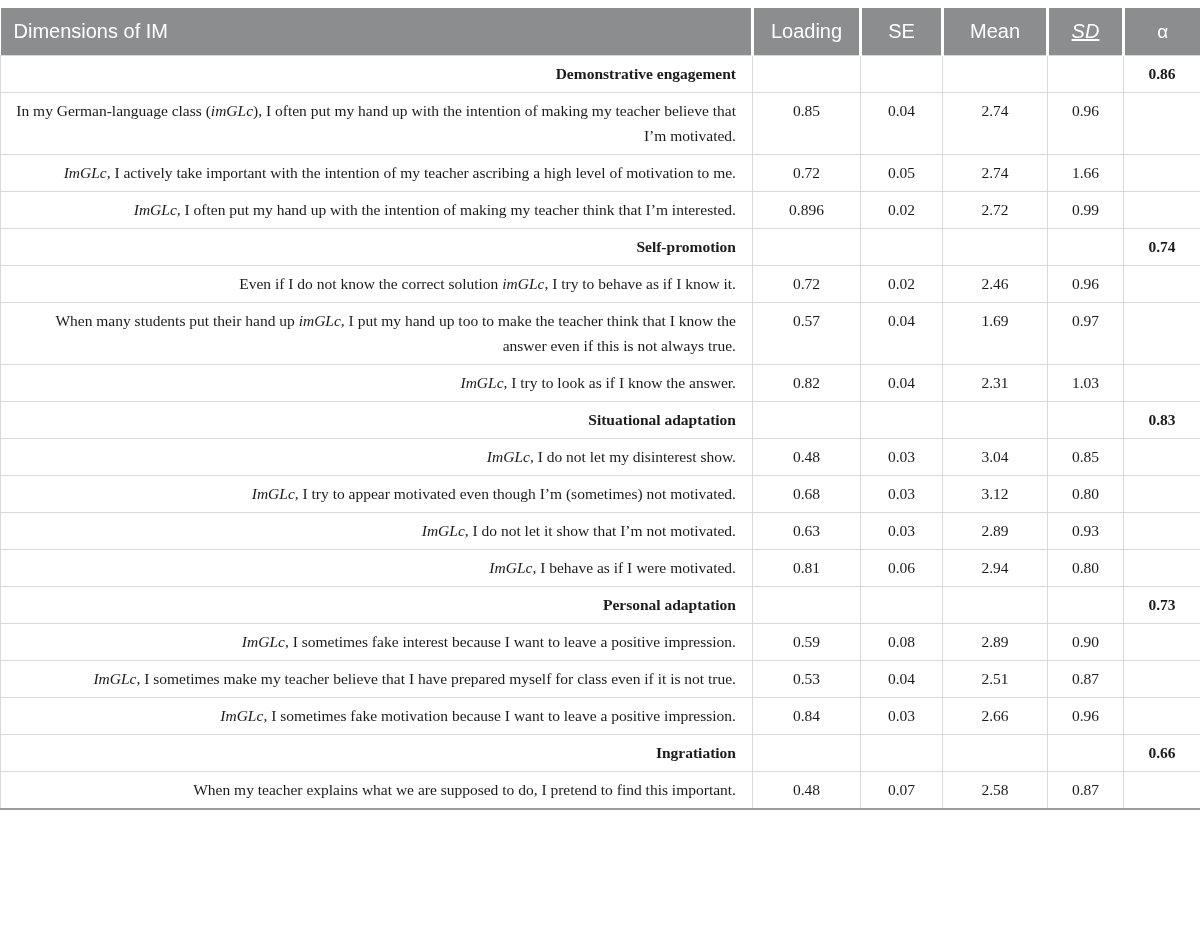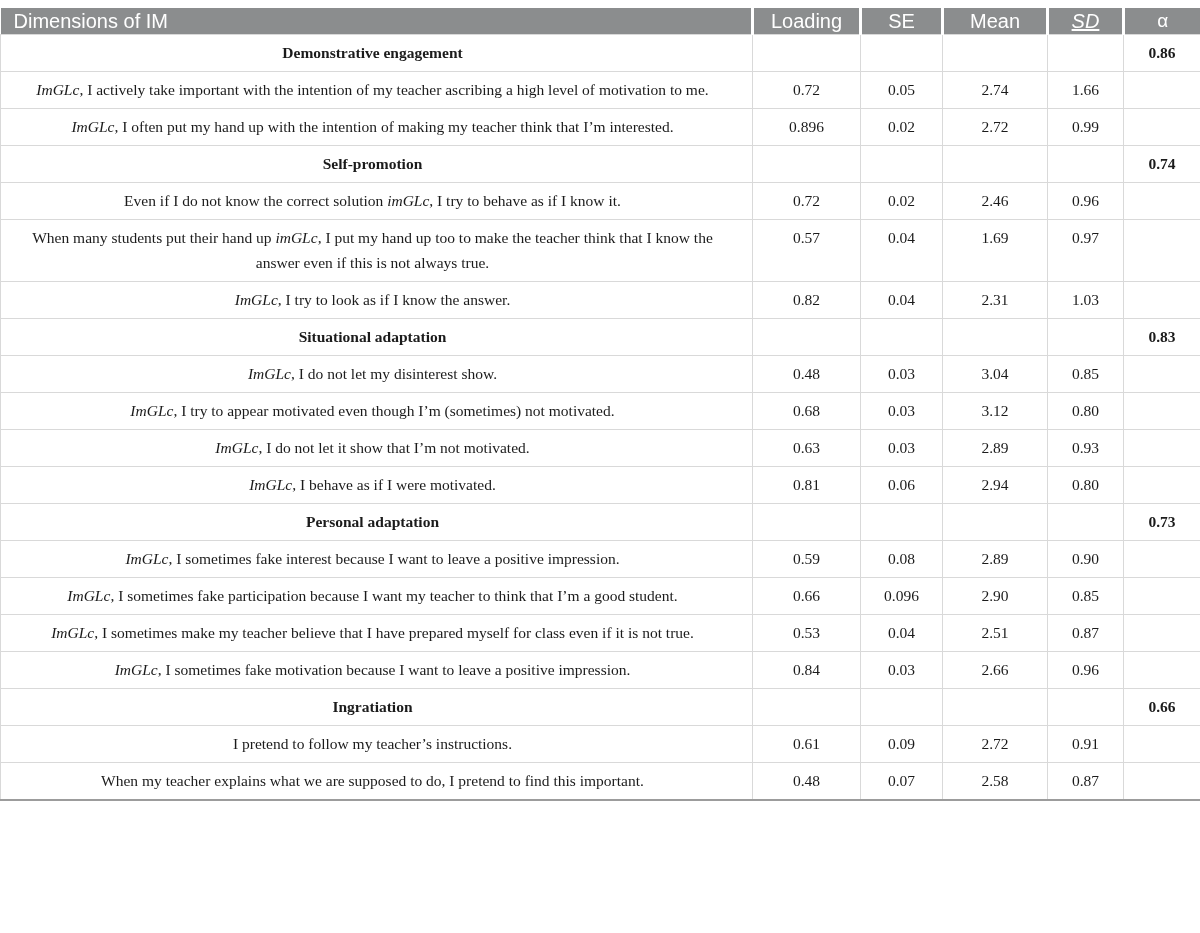--- a/index.html
+++ b/index.html
@@ -19,21 +19,21 @@
     width: 1200px;
     border-collapse: collapse;
     table-layout: fixed;
   }
   thead th {
     background: #8b8d8e;
     color: #ffffff;
     font-family: "Liberation Sans", sans-serif;
     font-weight: normal;
     font-size: 20px;
-    height: 26px;
+    height: 47px;
     padding: 0;
     text-align: center;
     border-right: 3px solid #ffffff;
     vertical-align: middle;
     margin-left: 48px;
   }
   thead th:last-child { border-right: none; }
   thead th.dim-col {
     text-align: left;
     padding-left: 13px;
@@ -44,21 +44,21 @@
     border: 1px solid #d9d9d9;
     font-size: 15.5px;
     color: #1b1b1b;
     line-height: 25px;
     padding: 5px 8px 6px;
     vertical-align: top;
     text-align: center;
     overflow: hidden;
   }
   tbody td.item-cell {
-    text-align: center;
+    text-align: right;
     padding-right: 16px;
   }
   tbody tr.section-row td.item-cell { font-weight: bold; }
   tbody td.alpha-cell { font-weight: bold; }
   tbody tr:last-child td { border-bottom: 2px solid #9c9c9c; }
   .it { font-style: italic; }
 </style>
 </head>
 <body>
 
@@ -85,20 +85,28 @@
     <tbody id="tbody">
         <tr class="section-row">
           <td class="item-cell">Demonstrative engagement</td>
           <td></td>
           <td></td>
           <td></td>
           <td></td>
           <td class="alpha-cell">0.86</td>
         </tr>
         <tr>
+          <td class="item-cell"><span>In my German-language class (</span><span class="it">imGLc</span><span>), I often put my hand up with the intention of making my teacher believe that I’m motivated.</span></td>
+          <td>0.85</td>
+          <td>0.04</td>
+          <td>2.74</td>
+          <td>0.96</td>
+          <td></td>
+        </tr>
+        <tr>
           <td class="item-cell"><span class="it">ImGLc</span><span>, I actively take important with the intention of my teacher ascribing a high level of motivation to me.</span></td>
           <td>0.72</td>
           <td>0.05</td>
           <td>2.74</td>
           <td>1.66</td>
           <td></td>
         </tr>
         <tr>
           <td class="item-cell"><span class="it">ImGLc</span><span>, I often put my hand up with the intention of making my teacher think that I’m interested.</span></td>
           <td>0.896</td>
@@ -189,28 +197,20 @@
         </tr>
         <tr>
           <td class="item-cell"><span class="it">ImGLc</span><span>, I sometimes fake interest because I want to leave a positive impression.</span></td>
           <td>0.59</td>
           <td>0.08</td>
           <td>2.89</td>
           <td>0.90</td>
           <td></td>
         </tr>
         <tr>
-          <td class="item-cell"><span class="it">ImGLc</span><span>, I sometimes fake participation because I want my teacher to think that I’m a good student.</span></td>
-          <td>0.66</td>
-          <td>0.096</td>
-          <td>2.90</td>
-          <td>0.85</td>
-          <td></td>
-        </tr>
-        <tr>
           <td class="item-cell"><span class="it">ImGLc</span><span>, I sometimes make my teacher believe that I have prepared myself for class even if it is not true.</span></td>
           <td>0.53</td>
           <td>0.04</td>
           <td>2.51</td>
           <td>0.87</td>
           <td></td>
         </tr>
         <tr>
           <td class="item-cell"><span class="it">ImGLc</span><span>, I sometimes fake motivation because I want to leave a positive impression.</span></td>
           <td>0.84</td>
@@ -219,28 +219,20 @@
           <td>0.96</td>
           <td></td>
         </tr>
         <tr class="section-row">
           <td class="item-cell">Ingratiation</td>
           <td></td>
           <td></td>
           <td></td>
           <td></td>
           <td class="alpha-cell">0.66</td>
-        </tr>
-        <tr>
-          <td class="item-cell"><span>I pretend to follow my teacher’s instructions.</span></td>
-          <td>0.61</td>
-          <td>0.09</td>
-          <td>2.72</td>
-          <td>0.91</td>
-          <td></td>
         </tr>
         <tr>
           <td class="item-cell"><span>When my teacher explains what we are supposed to do, I pretend to find this important.</span></td>
           <td>0.48</td>
           <td>0.07</td>
           <td>2.58</td>
           <td>0.87</td>
           <td></td>
         </tr>
       </tbody>

